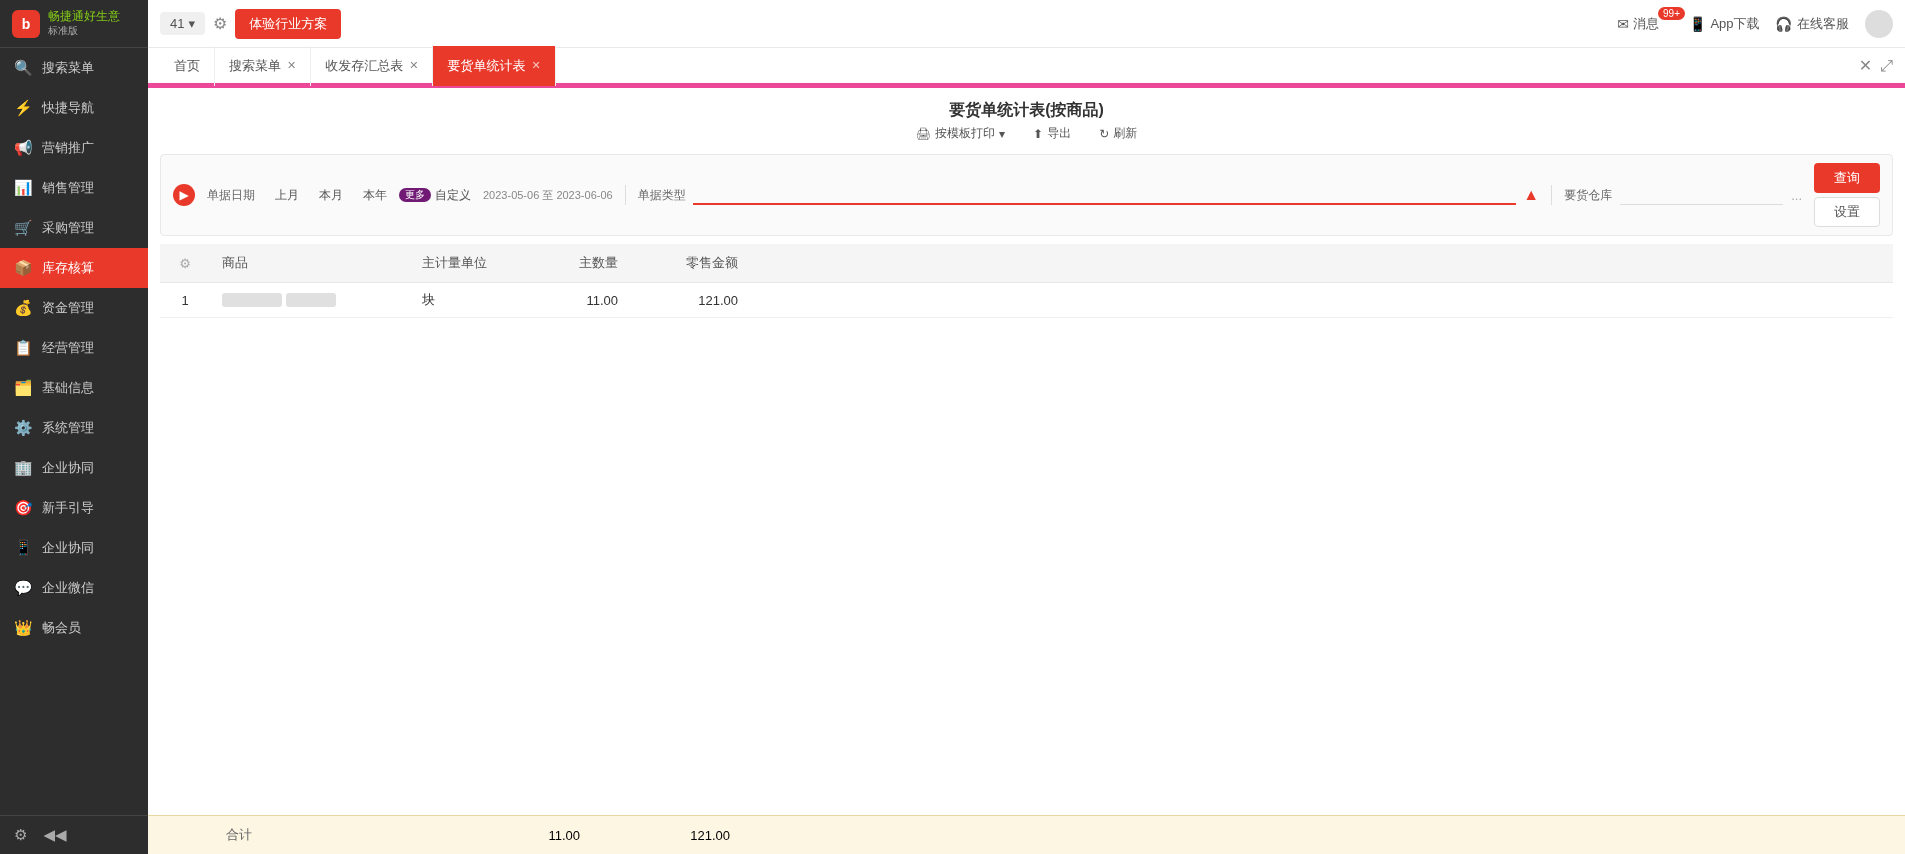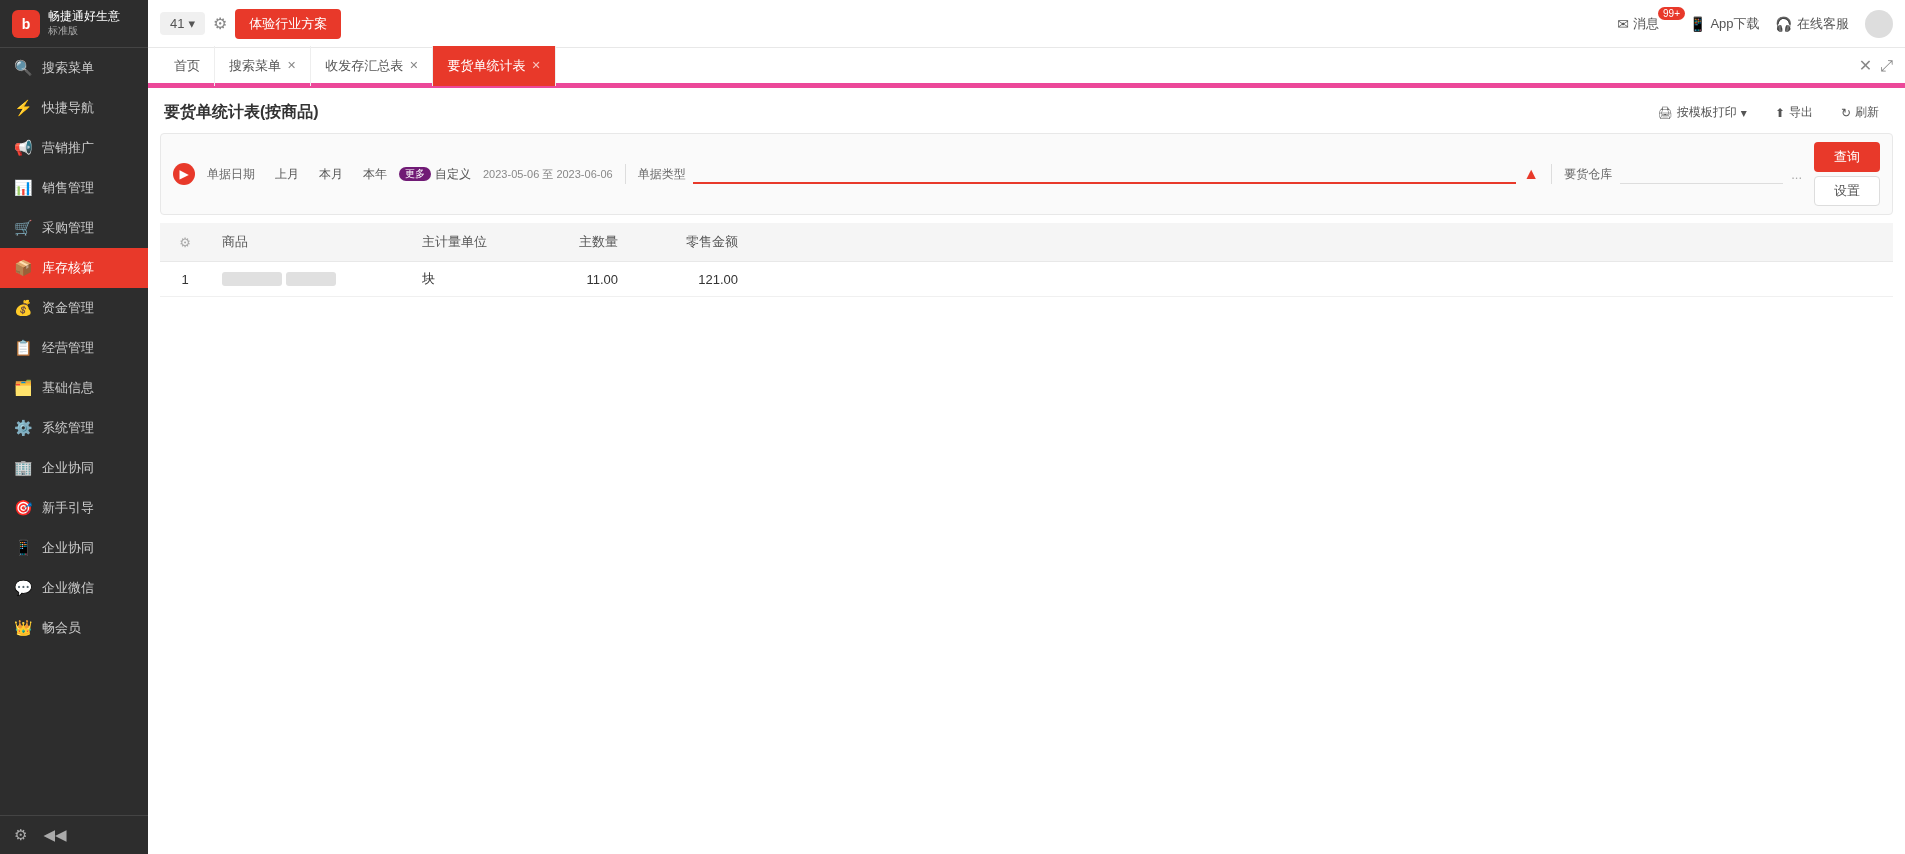--- a/index.html
+++ b/index.html
@@ -26,21 +26,21 @@
     .sidebar-logo-icon {
       width: 28px;
       height: 28px;
       background: #e8392a;
       border-radius: 6px;
       display: flex; align-items: center; justify-content: center;
       color: white; font-weight: bold; font-size: 14px;
       margin-right: 8px;
       flex-shrink: 0;
     }
-    .sidebar-logo-text { font-size: 12px; color: #ffffff; line-height: 1.3; }
+    .sidebar-logo-text { font-size: 12px; color: #84cc16; line-height: 1.3; }
     .sidebar-logo-sub { font-size: 10px; color: #aaa; }
 
     .sidebar-scroll { flex: 1; overflow-y: auto; overflow-x: hidden; }
     .sidebar-scroll::-webkit-scrollbar { width: 4px; }
     .sidebar-scroll::-webkit-scrollbar-thumb { background: #555; }
 
     .sidebar-item {
       display: flex; align-items: center;
       padding: 10px 14px;
       cursor: pointer;
@@ -138,20 +138,21 @@
       display: flex;
       flex-direction: column;
       position: relative;
     }
 
     
     .page-header {
       display: flex; align-items: center; justify-content: space-between;
       padding: 12px 16px 8px;
       flex-shrink: 0;
+      flex-direction: column;
     }
     .page-title { font-size: 16px; font-weight: bold; color: #333; }
     .page-actions { display: flex; align-items: center; gap: 8px; }
     .action-btn {
       display: flex; align-items: center; gap: 4px;
       padding: 4px 10px; border: none; background: none;
       cursor: pointer; color: #555; font-size: 12px;
     }
 
     
@@ -489,15 +490,24 @@
       </td>
       <td class="col-unit">块</td>
       <td class="col-qty" style="text-align:right;">11.00</td>
       <td class="col-amount" style="text-align:right;">121.00</td>
       <td></td>
     </tr>
           </tbody>
       </table>
     </div>
 
+    <div class="table-footer">
+      <span style="width:50px; display:inline-block;"></span>
+      <span class="footer-label">合计</span>
+      <span style="width:100px; display:inline-block;"></span>
+      <span style="width:100px; display:inline-block;"></span>
+      <span style="min-width:120px; text-align:right; display:inline-block;">11.00</span>
+      <span style="min-width:30px; display:inline-block;"></span>
+      <span style="min-width:120px; text-align:right; display:inline-block;">121.00</span>
+    </div>
 
   </div>
 </div>
 
 </body></html>

